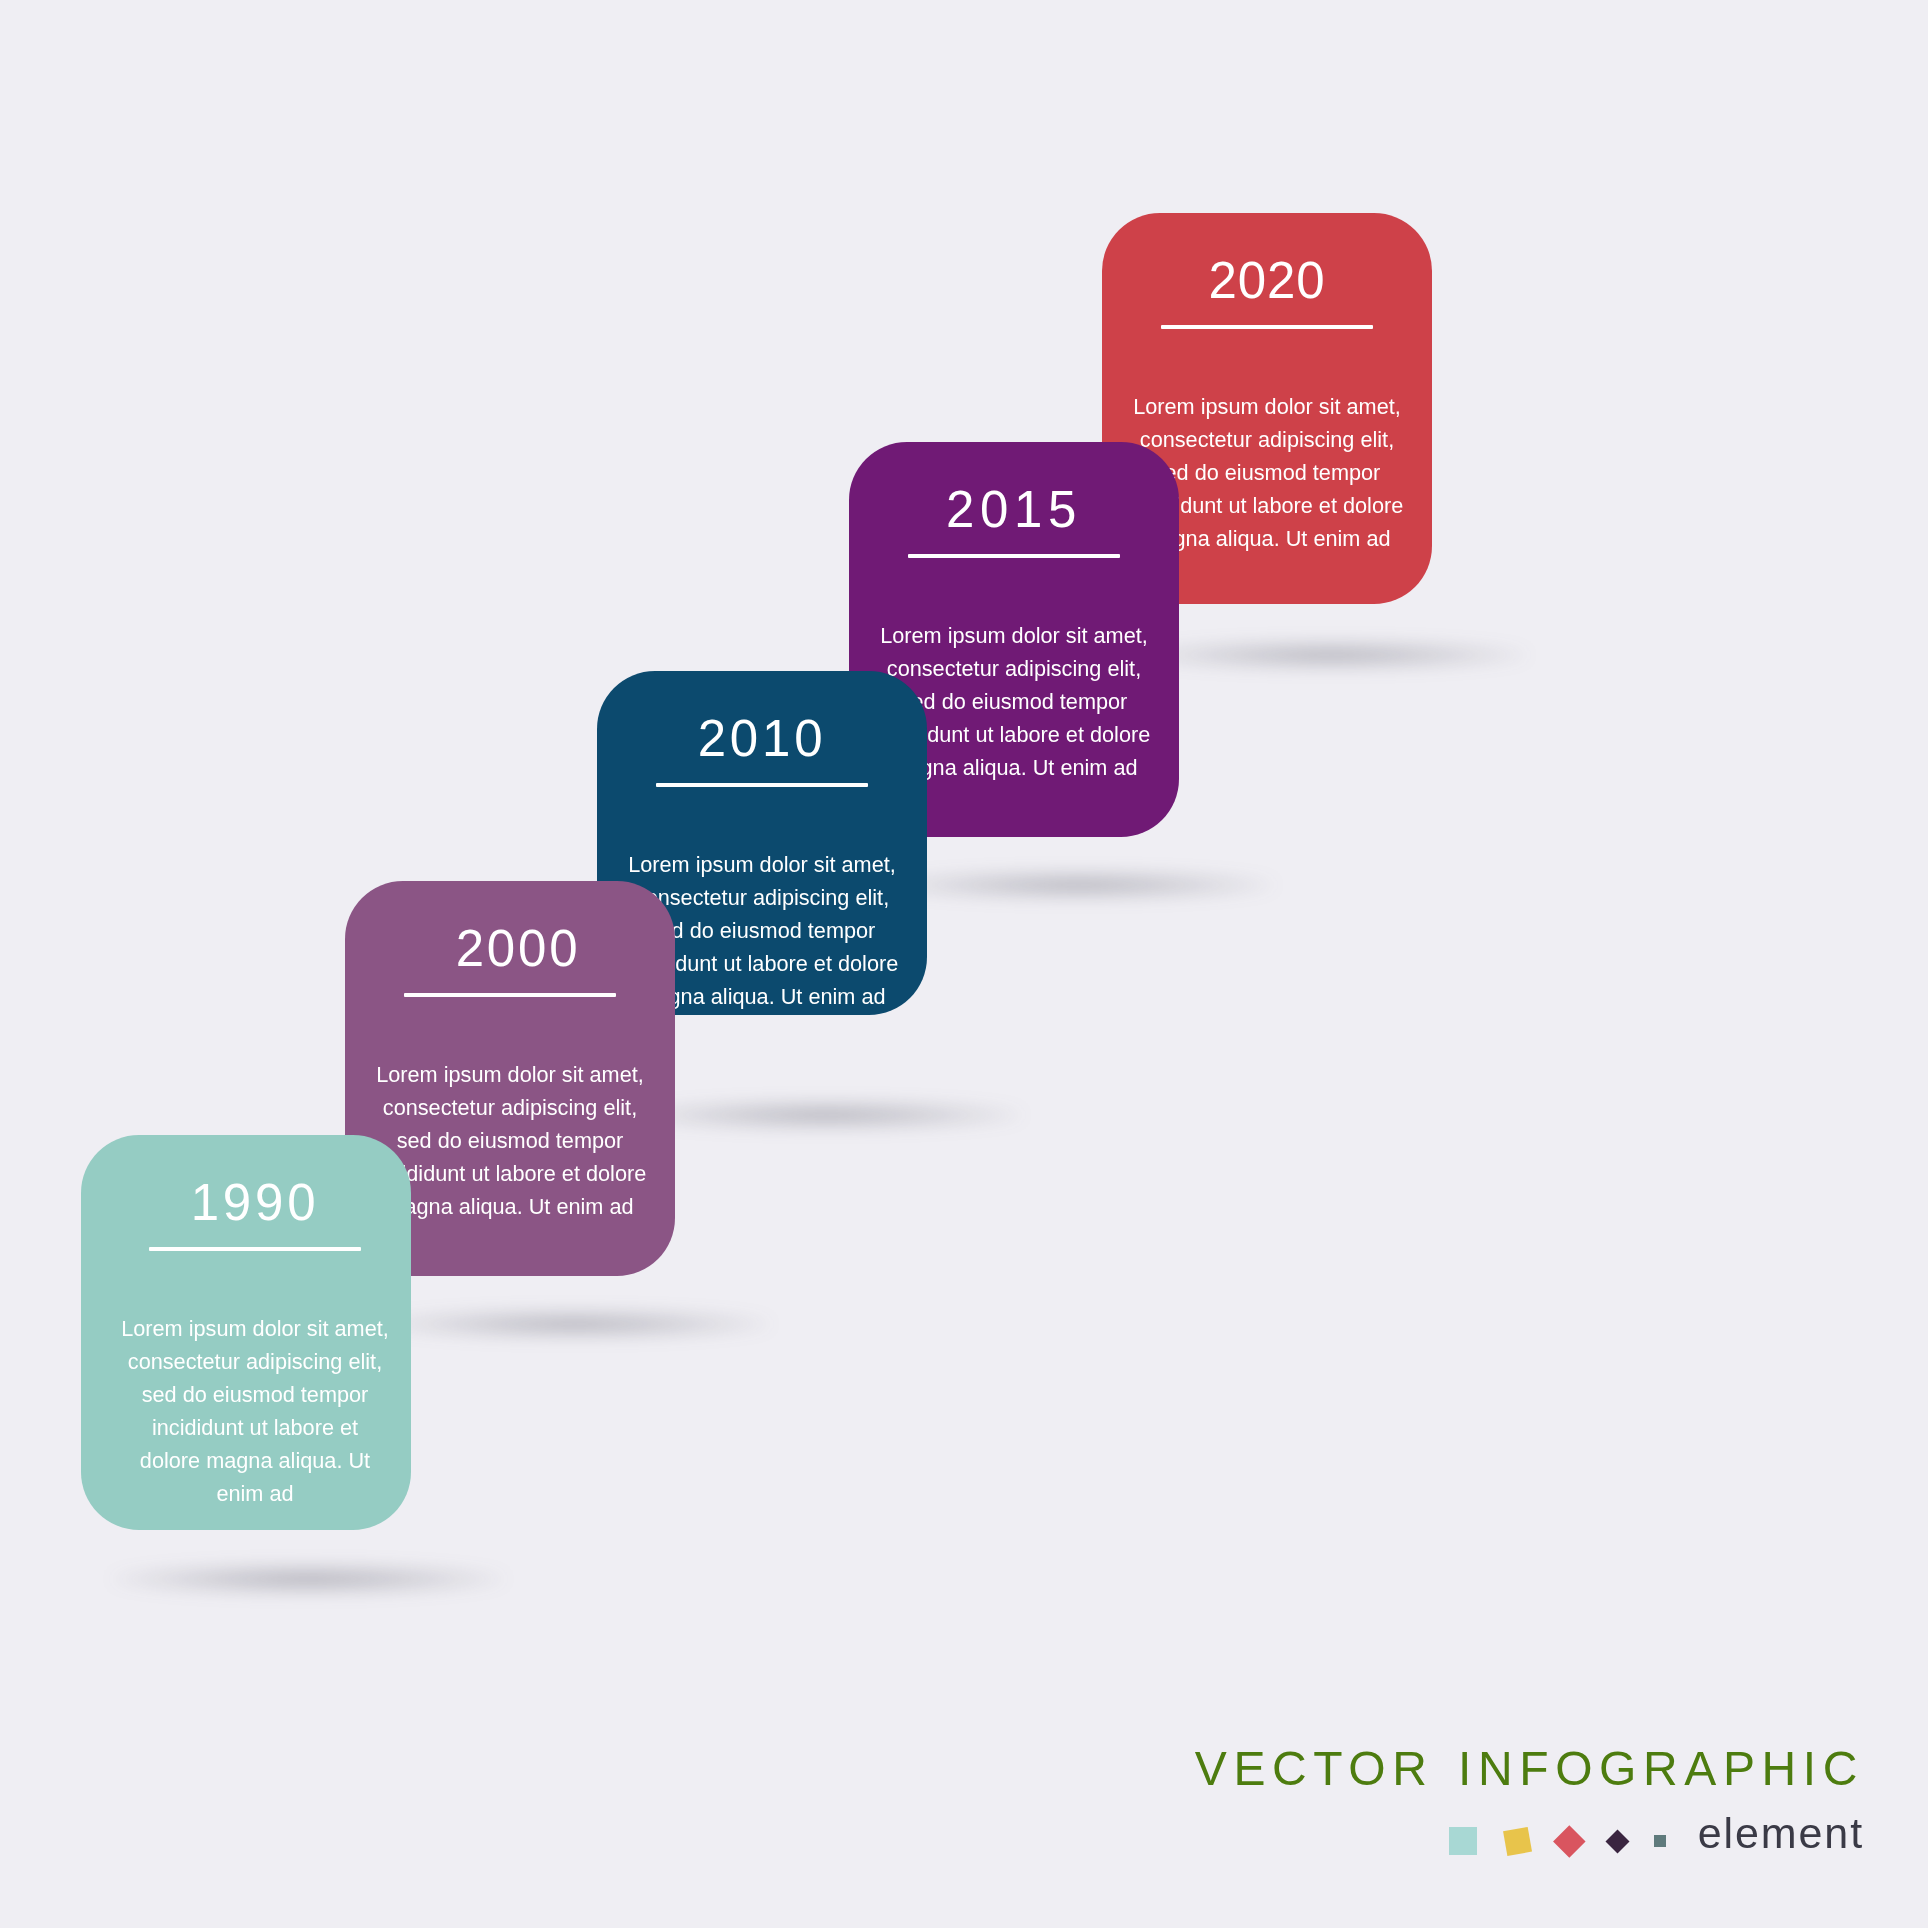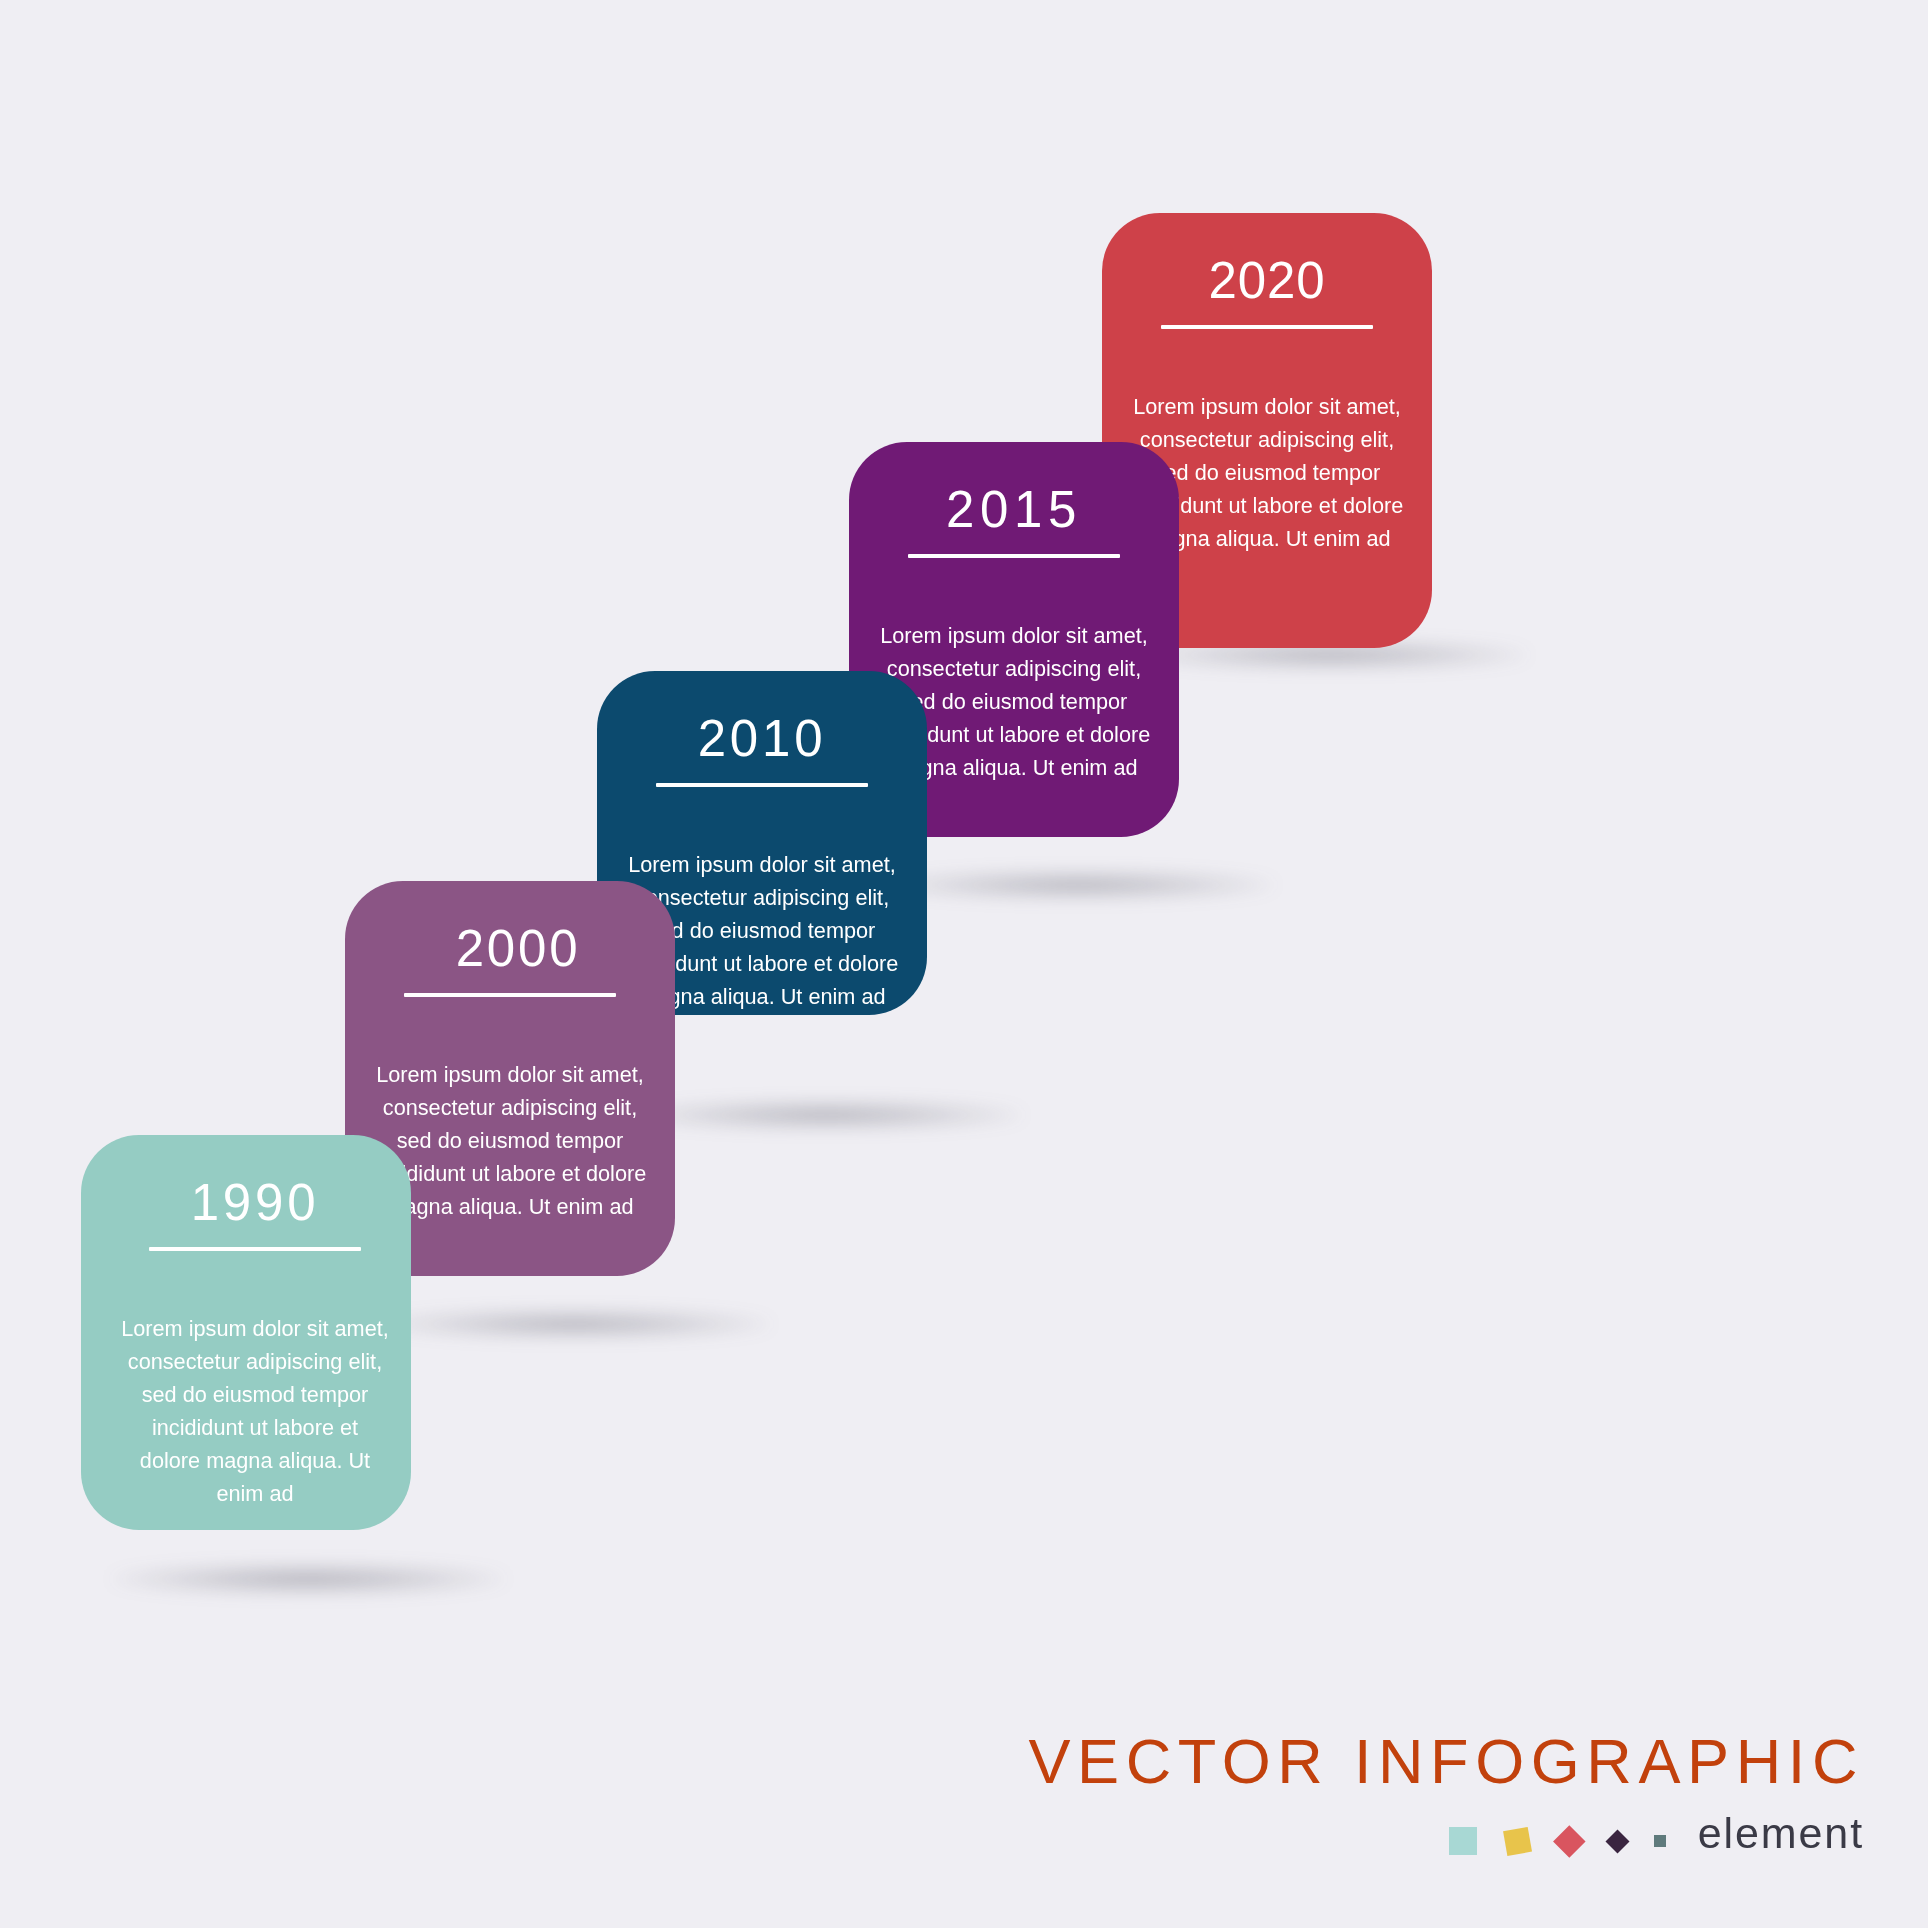--- a/index.html
+++ b/index.html
@@ -75,21 +75,21 @@
     left: 597px; top: 671px;  width: 330px; height: 344px;
     background: #0c4a6e;
     z-index: 3;
   }
   #card-2015 {
     left: 849px; top: 442px;  width: 330px; height: 395px;
     background: #701a75;
     z-index: 2;
   }
   #card-2020 {
-    left: 1102px; top: 213px;  width: 330px; height: 435px;
+    left: 1102px; top: 213px;  width: 330px; height: 391px;
     background: #ce4149;
     z-index: 1;
   }
 
   
   #card-2015 .card-title { letter-spacing: 5.6px; }
   #card-2010 .card-title { letter-spacing: 3.8px; }
   #card-1990 .card-title { letter-spacing: 3.8px; }
   #card-2000 .card-title { letter-spacing: 2.8px; margin-left: 16px; }
   #card-2020 .card-title { letter-spacing: 0.9px; }
@@ -115,23 +115,23 @@
   
   #footer {
     position: absolute;
     right: 64px;
     bottom: 73px;
     text-align: right;
     user-select: none;
   }
 
   .footer-top {
-    font-size: 63px;
+    font-size: 48px;
     letter-spacing: 6.6px;
-    color: #c2410c;
+    color: #4d7c0f;
     font-weight: 300;
     white-space: nowrap;
     line-height: 1;
     margin: 0;
   }
   .footer-top .gap { display: inline-block; width: 24.5px; }
 
   .footer-bottom {
     display: flex;
     align-items: flex-end;

